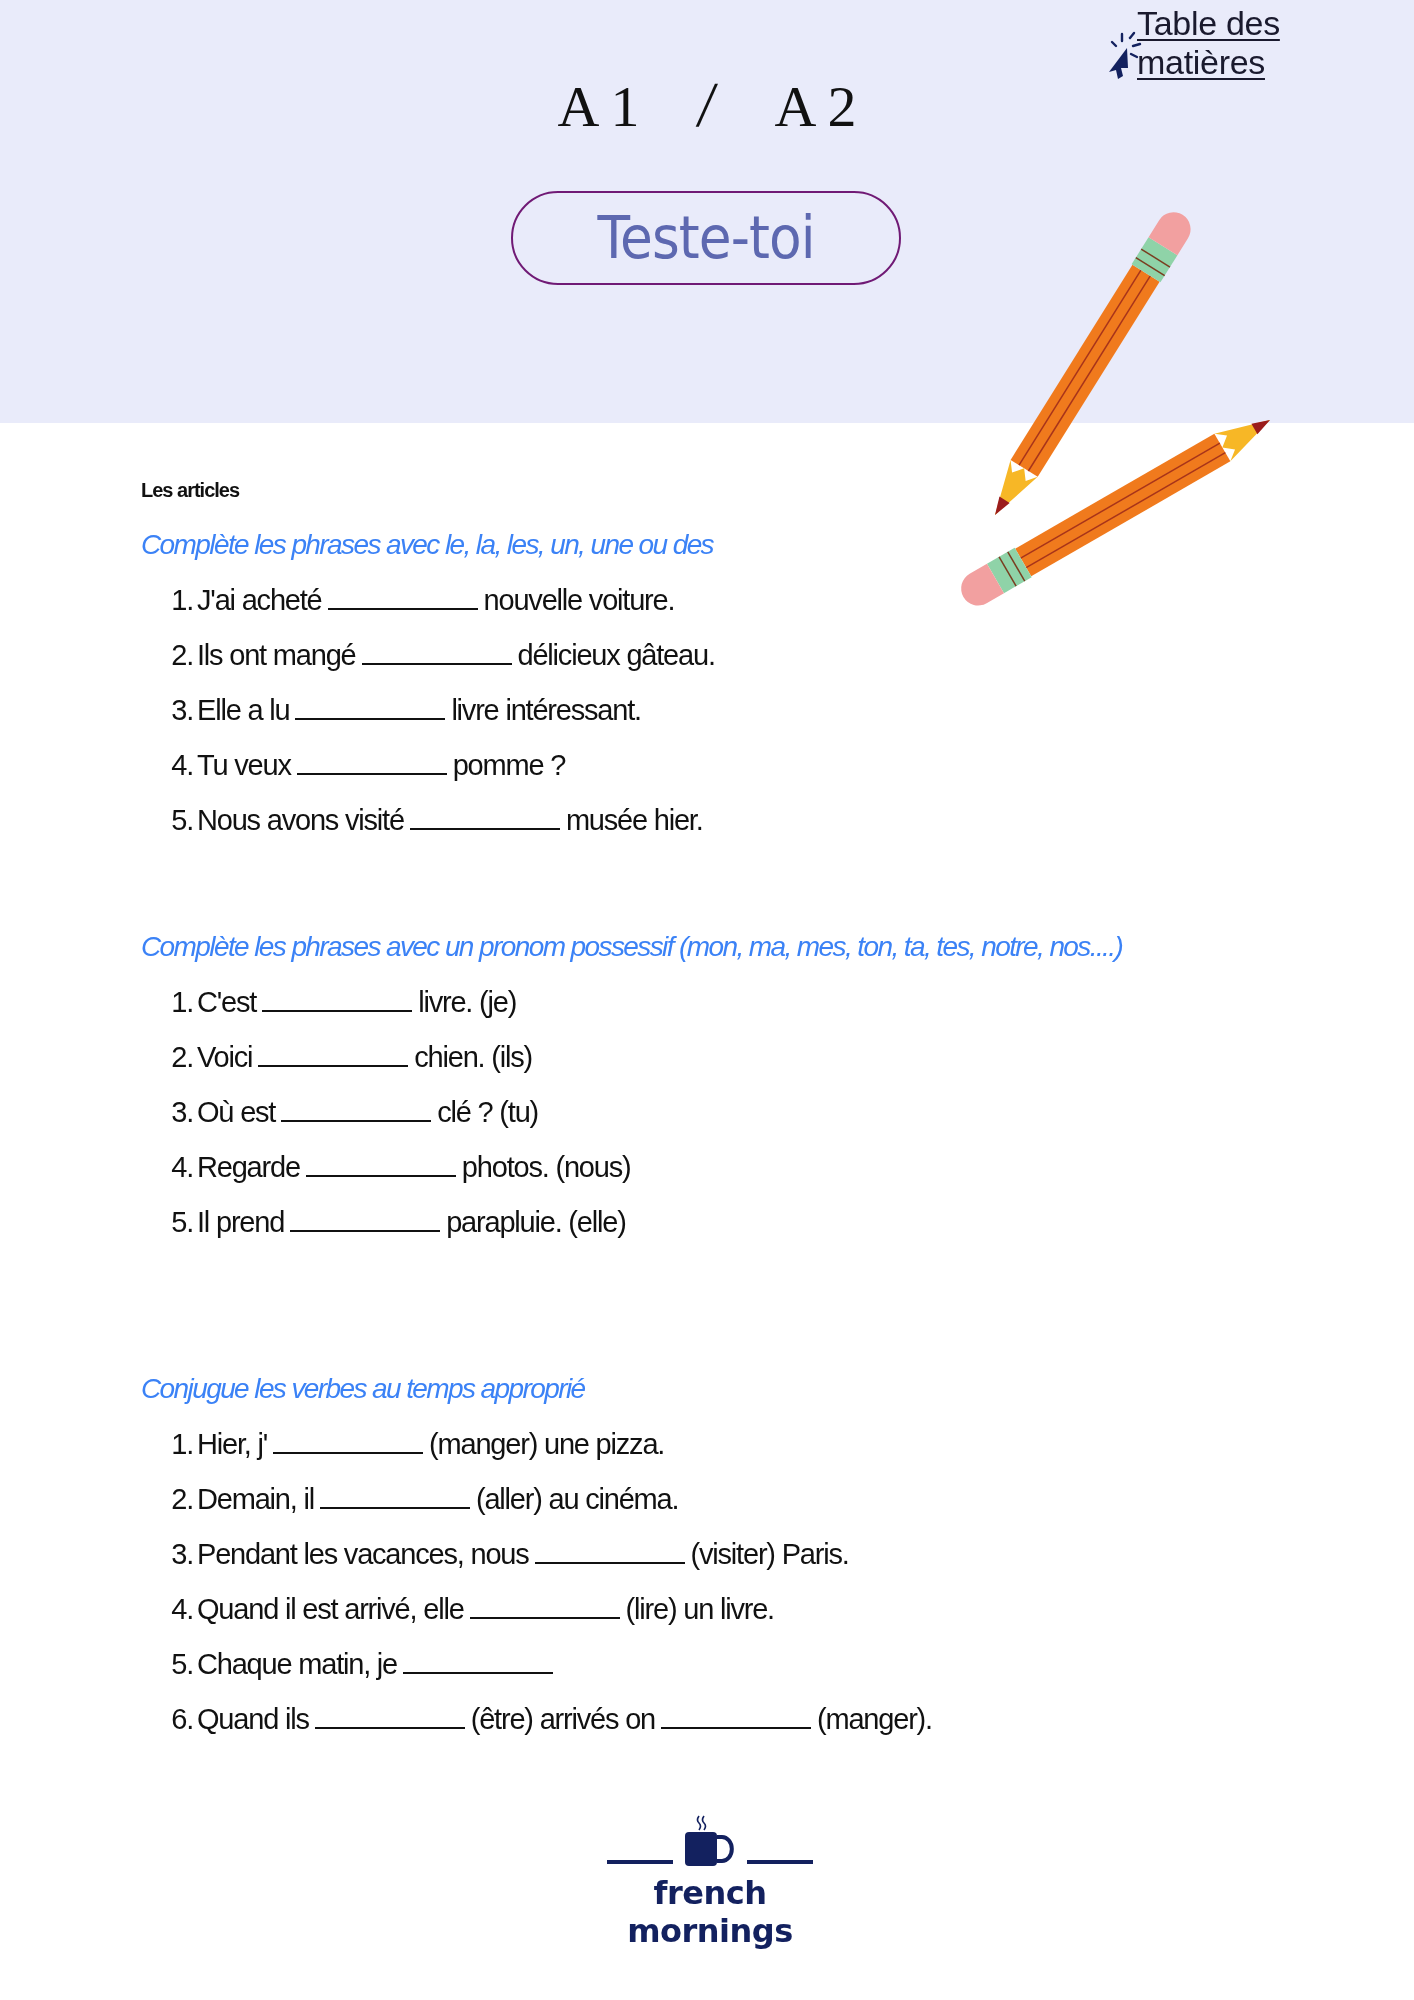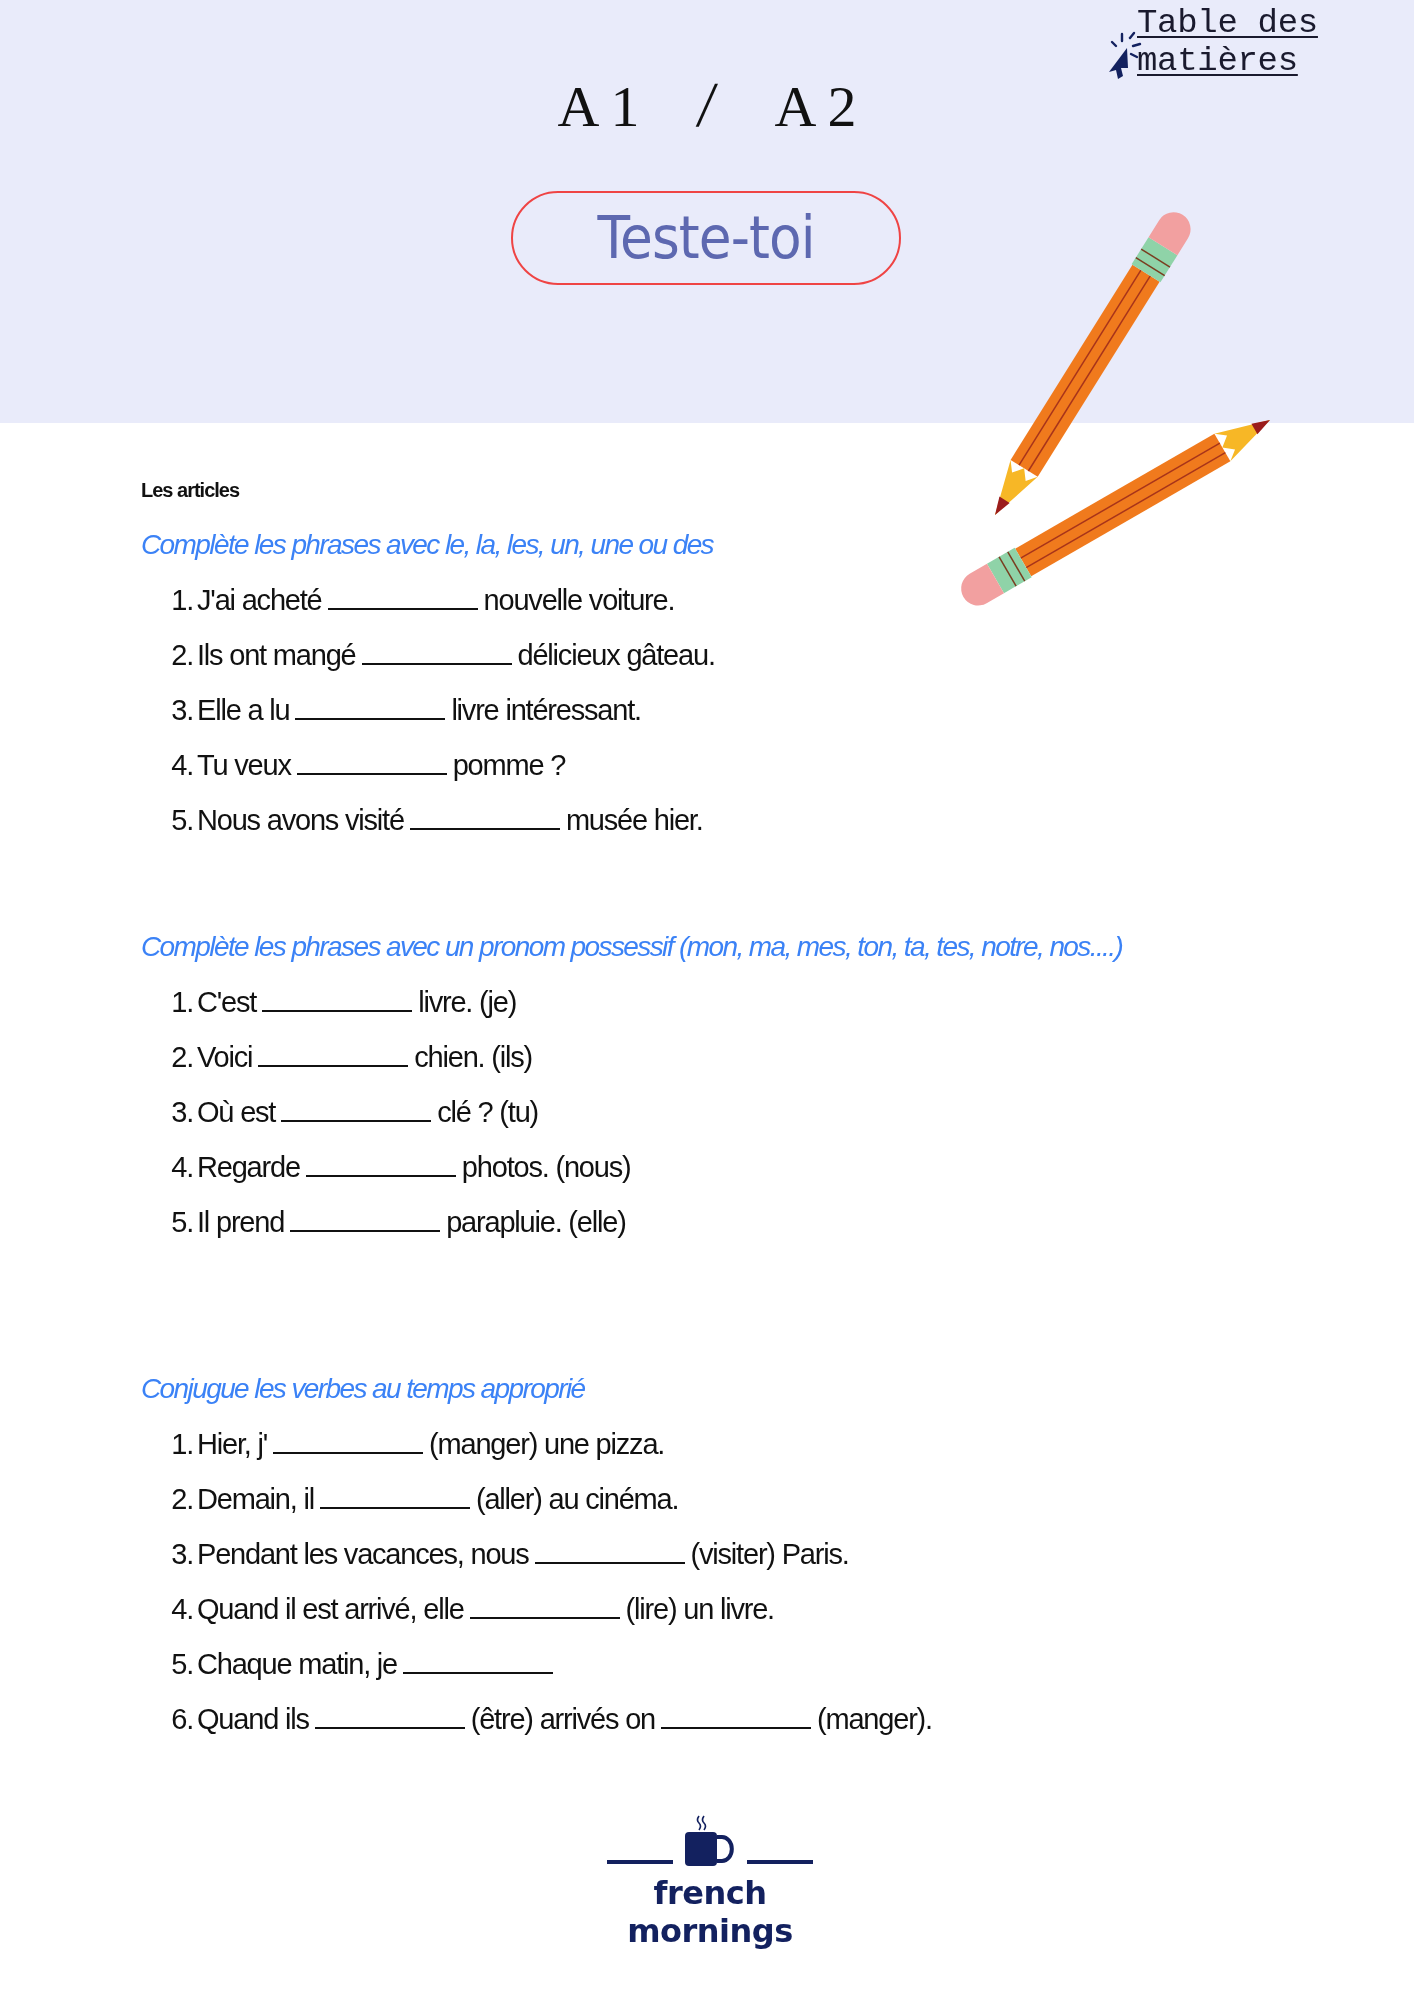--- a/index.html
+++ b/index.html
@@ -1,27 +1,27 @@
 <!DOCTYPE html>
 <html><head>
 <meta charset="utf-8">
 <style>
   html, body { margin:0; padding:0; }
   body { width:1414px; height:2000px; position:relative; background:#ffffff; overflow:hidden;
          font-family:"Liberation Sans", sans-serif; color:#111; }
   .header-band { position:absolute; left:0; top:0; width:1414px; height:423px; background:#e9ebfa; }
-  .toc-link { position:absolute; left:1137px; top:4px; font-family:Liberation Mono, monospace;
+  .toc-link { position:absolute; left:1137px; top:4px; font-family:Liberation Sans, sans-serif;
               font-size:34px; color:#1a1a2e; text-decoration:underline; text-decoration-thickness:2px;
               text-underline-offset:4px; letter-spacing:-0.3px; cursor:pointer; }
   .cursor-icon { position:absolute; left:1100px; top:30px; width:50px; height:50px; }
   .level-title { position:absolute; left:0; width:1414px; top:68px; text-align:center;
                  font-family:"Liberation Serif", serif; font-size:58px; color:#111; }
   .level-title span { display:inline-block; }
   .level-sep { margin:0 44px; font-size:64px; transform:skewX(-6deg); display:inline-block; }
-  .pill { position:absolute; left:511px; top:191px; width:390px; height:94px; border:2px solid #ef4444;
+  .pill { position:absolute; left:511px; top:191px; width:390px; height:94px; border:2px solid #701a75;
           border-radius:47px; box-sizing:border-box; display:flex; align-items:center; justify-content:center;
           font-family:"DejaVu Sans", sans-serif; font-weight:200; font-size:58px; color:#4e5aa8; letter-spacing:-1px; }
   .pill span { font-weight:normal; -webkit-text-stroke:0; opacity:0.9; transform:scaleX(0.92); display:inline-block;}
   .pencils { position:absolute; left:940px; top:200px; width:340px; height:450px; }
   .section { position:absolute; left:141px; }
   .sec-title { font-weight:bold; font-size:20px; letter-spacing:-1px; margin:0; height:40px; line-height:40px; }
   .sec-sub { font-style:italic; font-size:28px; letter-spacing:-1.6px; color:#3b82f6; margin-top:15px; height:40px; line-height:40px; font-weight:normal;}
   ol.items { list-style:none; margin:15px 0 0 0; padding:0; }
   ol.items li { height:55px; line-height:40px; font-size:29px; letter-spacing:-1.2px; display:flex; align-items:baseline; }
   .num { width:52px; text-align:right; padding-right:4px; }

